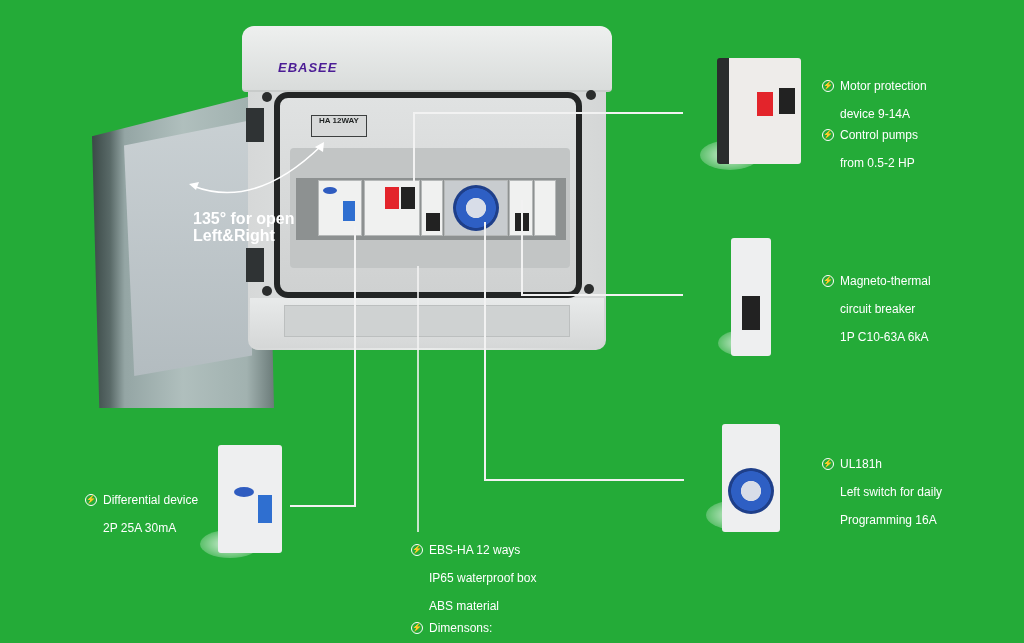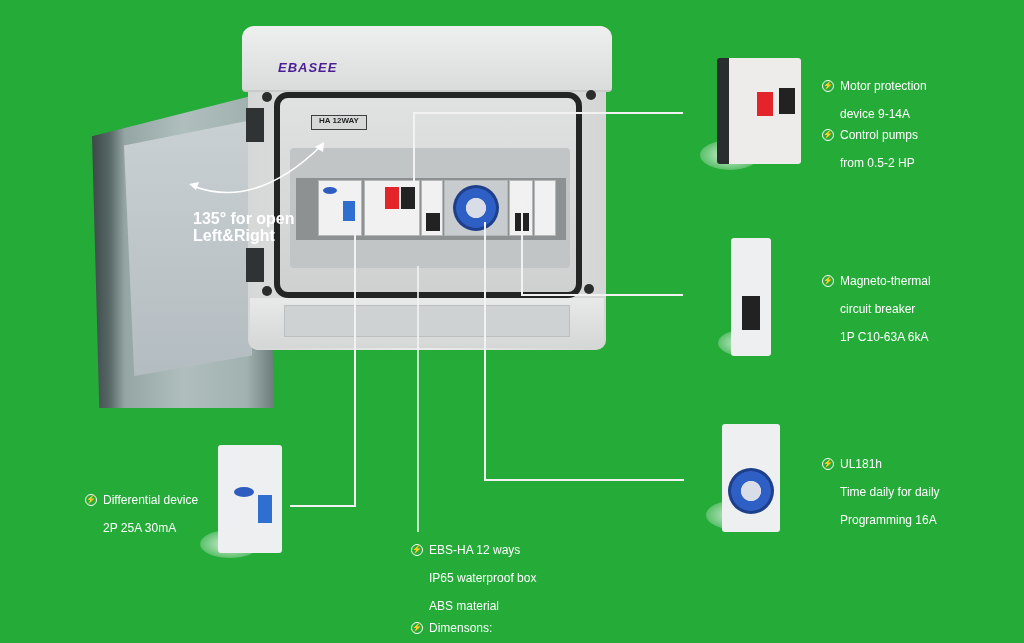--- a/index.html
+++ b/index.html
@@ -35,21 +35,21 @@
     }
     .inner-panel {
       left: 290px; top: 148px; width: 280px; height: 120px;
       background: #c2c5c5; border-radius: 4px;
     }
     .din-rail {
       left: 296px; top: 178px; width: 270px; height: 62px;
       background: #8d9191;
     }
     .label-plate {
-      left: 311px; top: 115px; width: 56px; height: 15px;
+      left: 311px; top: 115px; width: 56px; height: 22px;
       background: #d7d9d9; border: 1.5px solid #3c3f3f;
       color: #1f2222; font-size: 8px; font-weight: bold;
       text-align: center; line-height: 9px;
     }
     .front-strip {
       left: 250px; top: 298px; width: 354px; height: 50px;
       background: linear-gradient(#e8eaea, #d5d7d7);
       border-radius: 0 0 10px 10px;
     }
     .front-recess {
@@ -214,21 +214,21 @@
     </div>
   <div class="indent">circuit breaker</div>
   <div class="indent">1P C10-63A 6kA</div>
 </div>
 
 <div class="abs note" style="left:822px;top:456px">
   <div class="note-head">
       <span class="bolt">⚡</span>
       <span>UL181h</span>
     </div>
-  <div class="indent">Time daily for daily</div>
+  <div class="indent">Left switch for daily</div>
   <div class="indent">Programming 16A</div>
 </div>
 
 <div class="abs note" style="left:85px;top:492px">
   <div class="note-head">
       <span class="bolt">⚡</span>
       <span>Differential device</span>
     </div>
   <div class="indent">2P 25A 30mA</div>
 </div>

